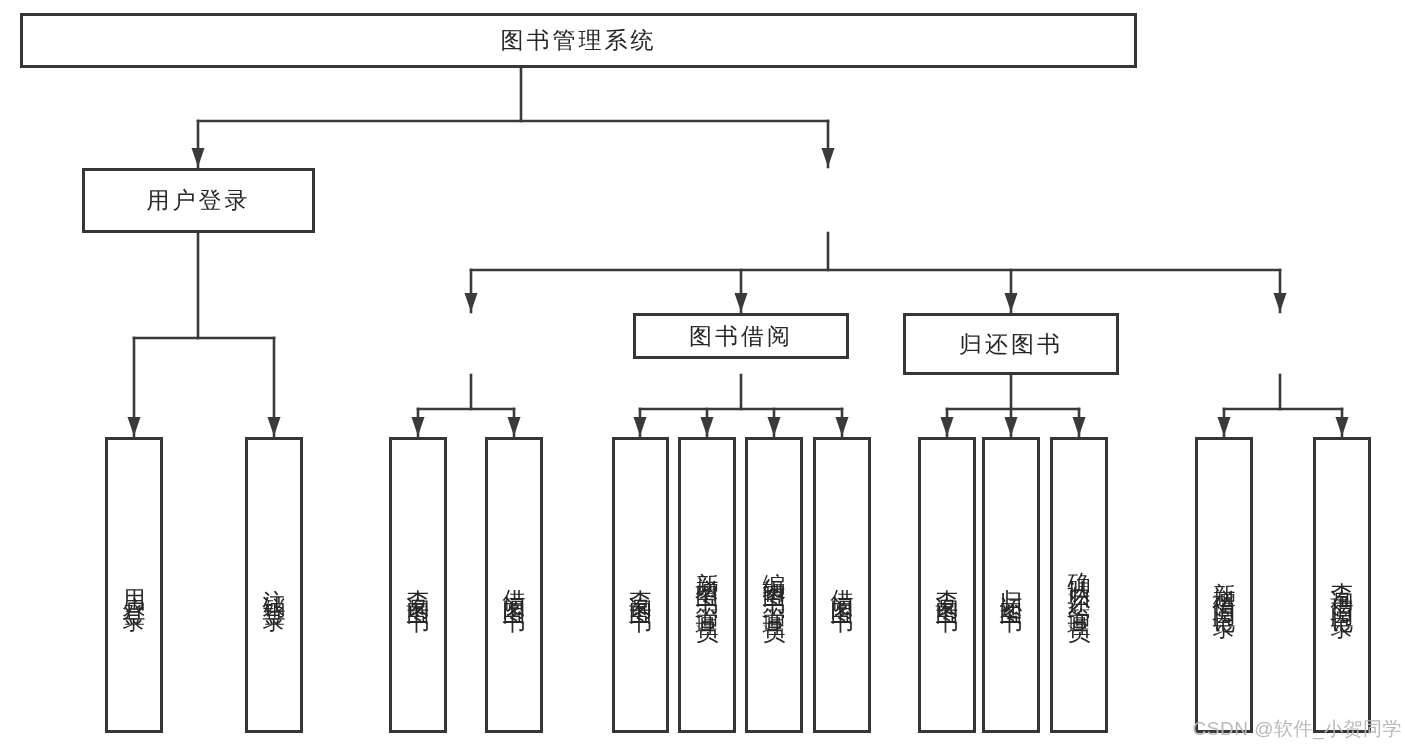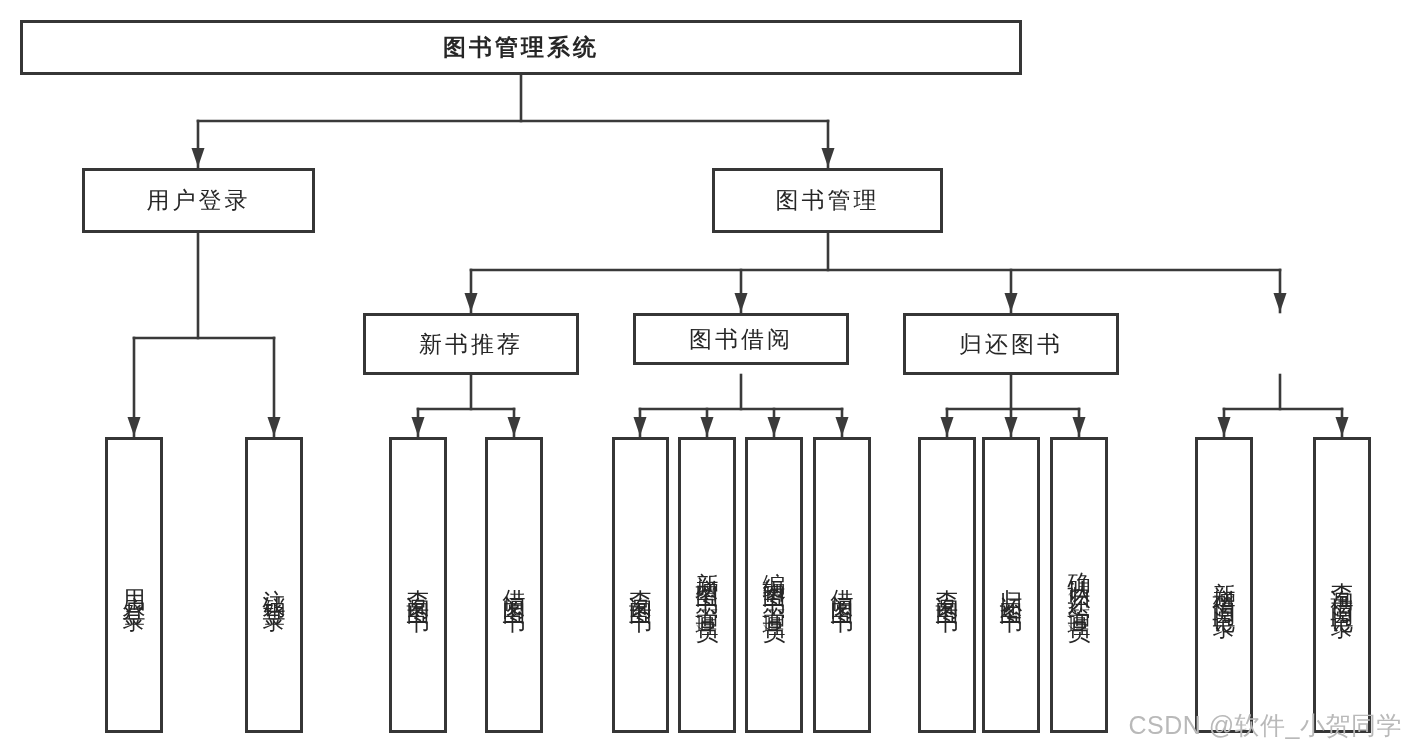--- a/index.html
+++ b/index.html
@@ -33,21 +33,21 @@
     font-size:23px;
     letter-spacing:7px;
     line-height:1;
     color:#262626;
     white-space:nowrap;
   }
   .watermark{
     position:absolute;
     right:3px;
     bottom:5px;
-    font-size:25px;
+    font-size:19px;
     letter-spacing:0.5px;
     color:#b9b9b9;
     z-index:3;
     white-space:nowrap;
   }
 </style>
 </head>
 <body>
 
 <div class="canvas">
@@ -95,35 +95,29 @@
       <line x1="1011" y1="409" x2="1011" y2="436" marker-end="url(#arw)"></line>
       <line x1="1079" y1="409" x2="1079" y2="436" marker-end="url(#arw)"></line>
 
       <path d="M1280,375 V409"></path>
       <path d="M1224,409 H1342"></path>
       <line x1="1224" y1="409" x2="1224" y2="436" marker-end="url(#arw)"></line>
       <line x1="1342" y1="409" x2="1342" y2="436" marker-end="url(#arw)"></line>
     </g>
   </svg>
 
-  <div class="node" style="left:20px;top:20px;width:1002px;height:55px;font-weight:bold;">
+  <div class="node" style="left:20px;top:13px;width:1117px;height:55px;">
     <span class="hlabel">图书管理系统</span>
   </div>
 
   <div class="node" style="left:82px;top:168px;width:233px;height:65px;">
     <span class="hlabel">用户登录</span>
   </div>
-  <div class="node" style="left:712px;top:168px;width:231px;height:65px;">
-    <span class="hlabel">图书管理</span>
-  </div>
 
-  <div class="node" style="left:363px;top:313px;width:216px;height:62px;">
-    <span class="hlabel">新书推荐</span>
-  </div>
-  <div class="node" style="left:633px;top:313px;width:216px;height:52px;">
+  <div class="node" style="left:633px;top:313px;width:216px;height:46px;">
     <span class="hlabel">图书借阅</span>
   </div>
   <div class="node" style="left:903px;top:313px;width:216px;height:62px;">
     <span class="hlabel">归还图书</span>
   </div>
 
   <div class="node" style="left:105px;top:437px;width:58px;height:296px;">
     <span class="vtext">用户登录</span>
   </div>
   <div class="node" style="left:245px;top:437px;width:58px;height:296px;">

